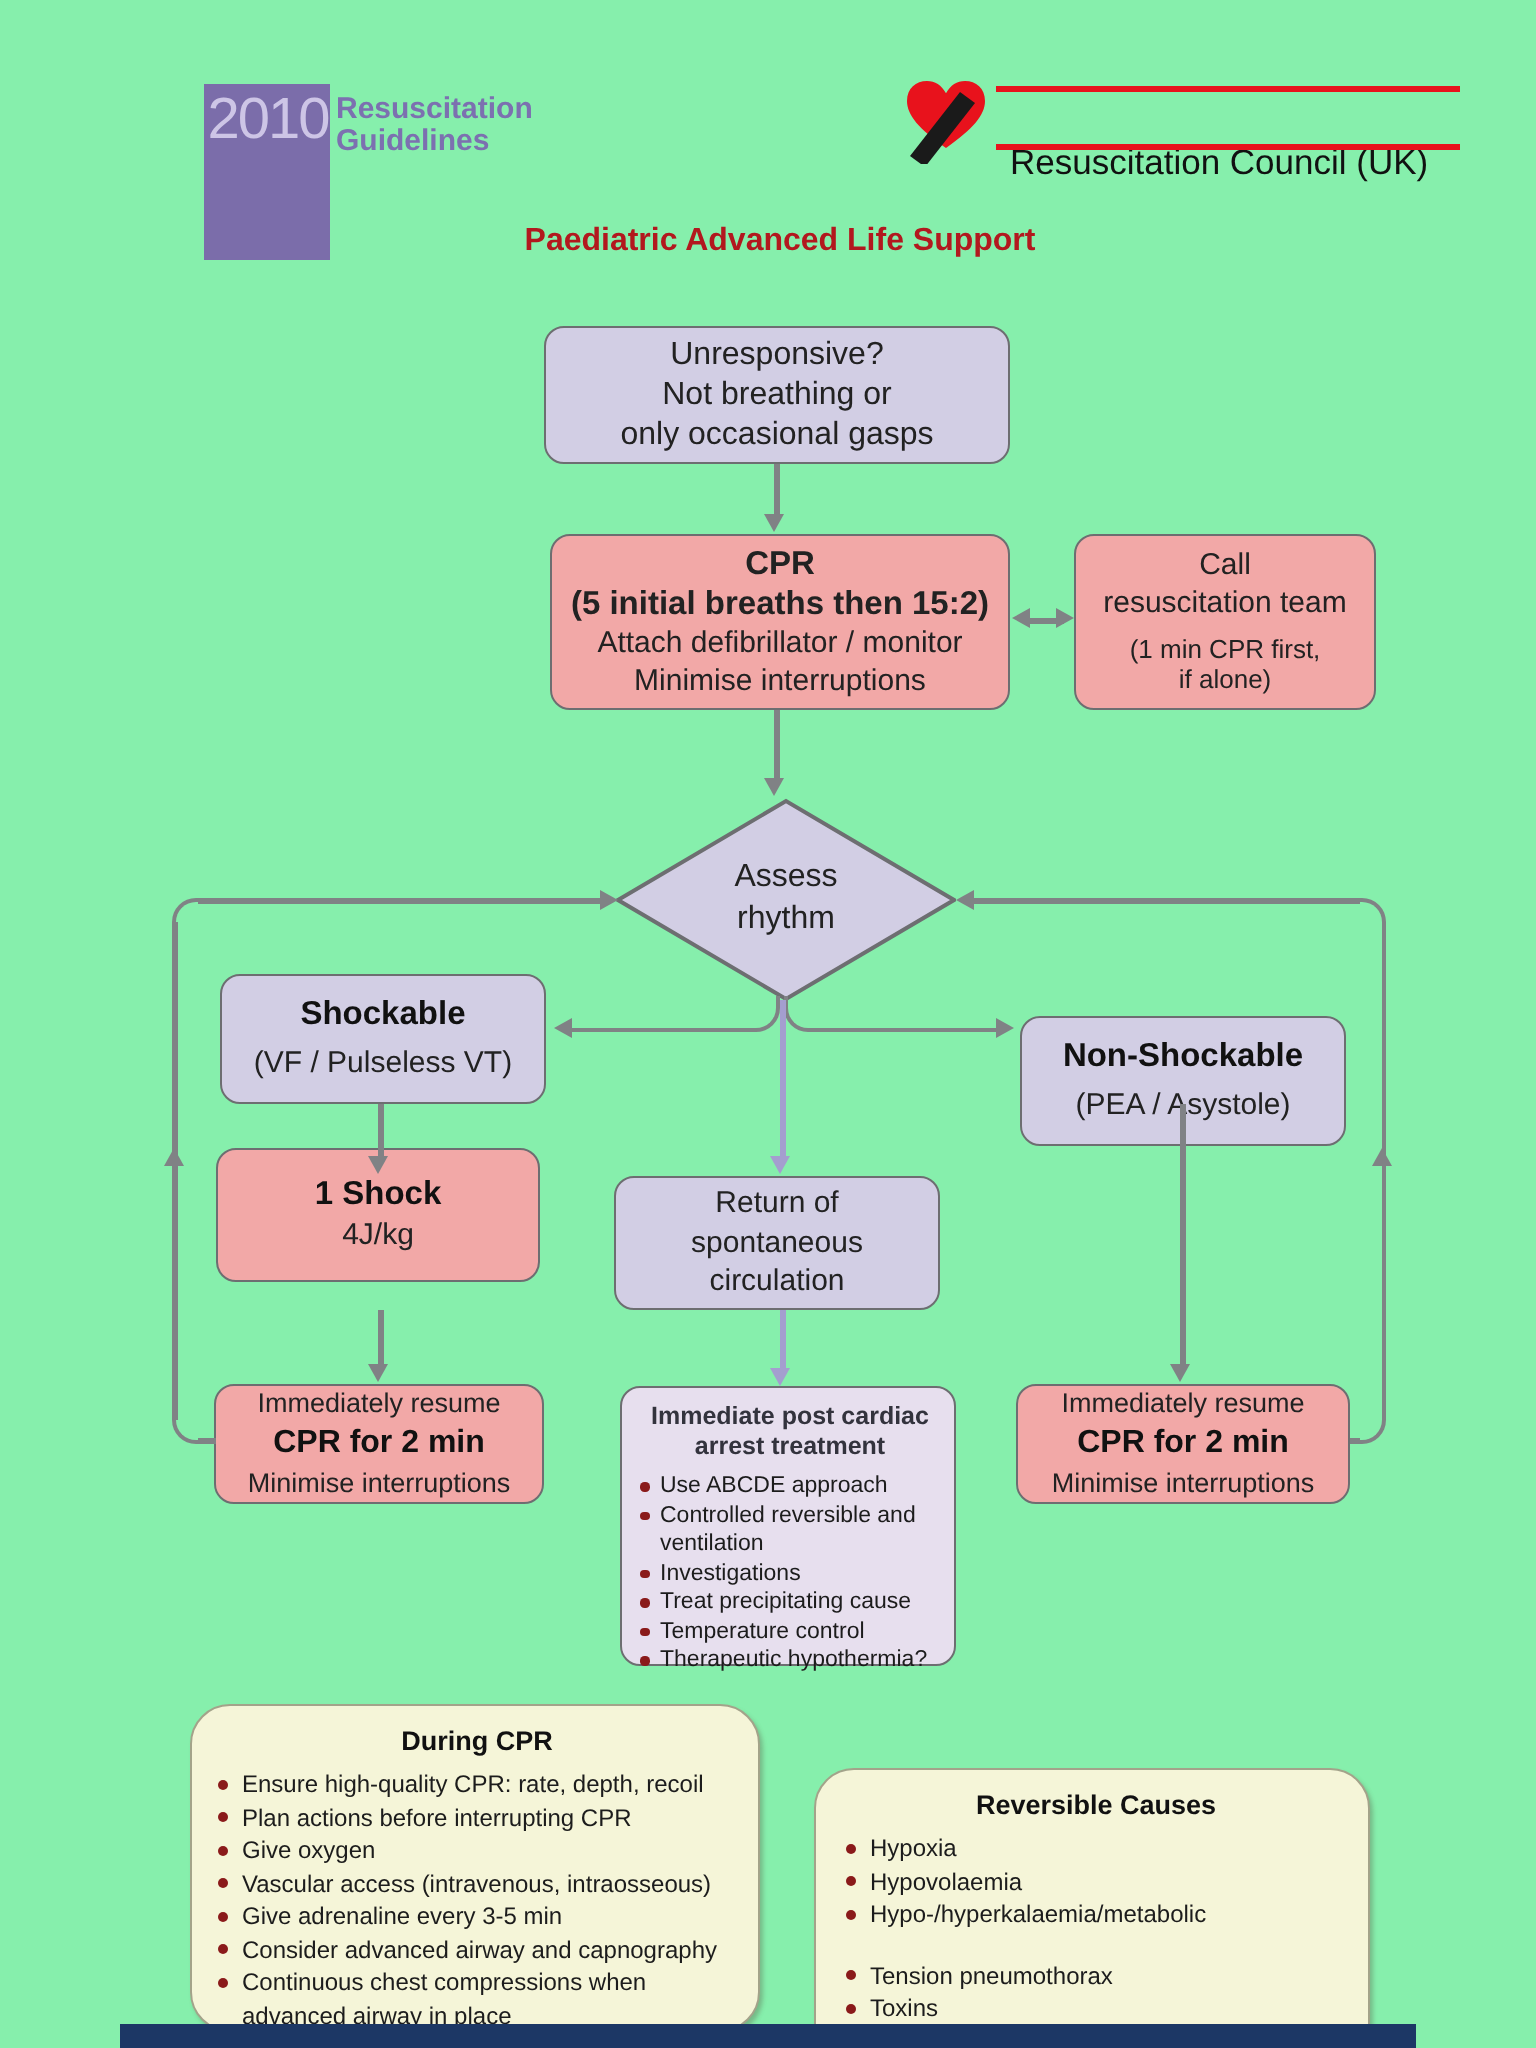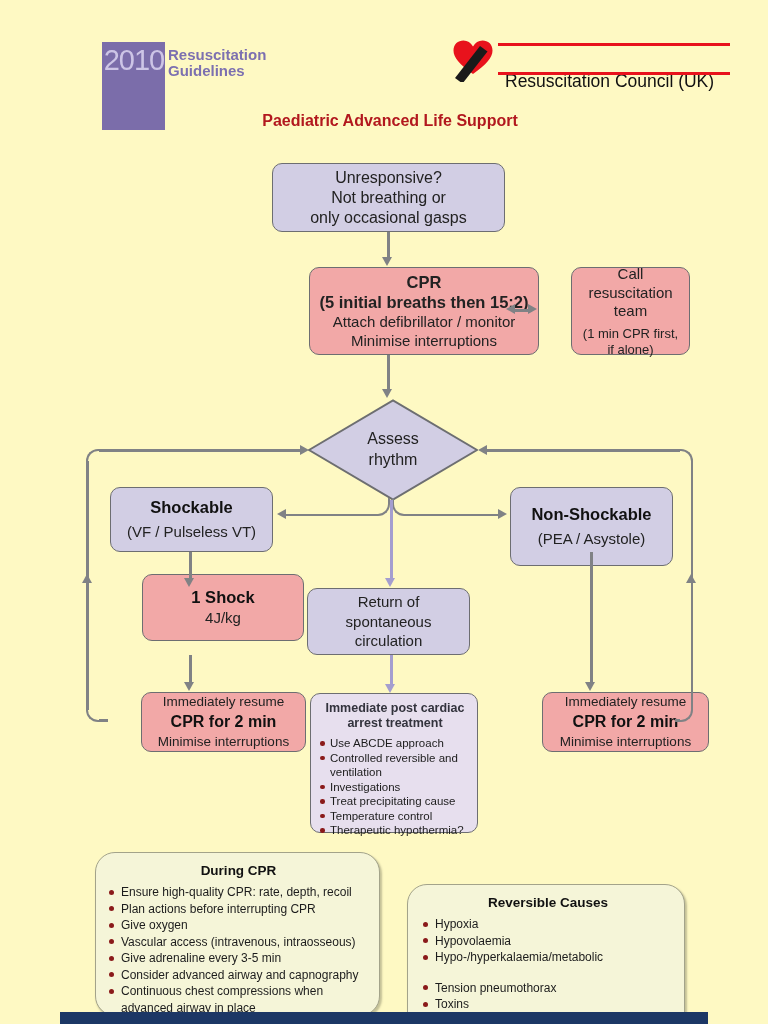--- a/index.html
+++ b/index.html
@@ -1,24 +1,24 @@
 <!DOCTYPE html>
 <html><head>
 <meta charset="utf-8">
 <style>
   html,body{margin:0;padding:0;background:#ffffff;}
-  #page{position:relative;width:768px;height:1024px;background:#fef9c3;overflow:hidden;
+  #page{position:relative;width:768px;height:1024px;background:#86efac;overflow:hidden;
         font-family:"Liberation Sans", sans-serif;color:#222;}
 
   
   .box{position:absolute;border:1.5px solid #6d6e71;border-radius:10px;
        display:flex;flex-direction:column;justify-content:center;align-items:center;
        text-align:center;box-sizing:border-box;line-height:1.25;}
   .lav{background:#d2cee4;}
-  .pink{background:#f2a8a7;margin-left:34px;}
+  .pink{background:#f2a8a7;}
   .lilac{background:#e7dfee;}
   .yellow{position:absolute;background:#f5f5d8;border:1px solid #a3a38a;border-radius:20px;
           box-sizing:border-box;box-shadow:1.5px 2px 2px rgba(90,90,70,.35);}
 
   
   .vline,.hline{position:absolute;background:#808285;}
   .vline{width:2.5px;} .hline{height:2.5px;}
   .pline{background:#a49ecf;}
   .ah{position:absolute;width:0;height:0;border:solid transparent;}
   .ah-down {border-width:9px 5.5px 0 5.5px;border-top-color:#808285;}
@@ -39,27 +39,27 @@
   #logo{position:absolute;left:450px;top:38px;width:288px;height:44px;}
   #logo-rule-top,#logo-rule-bottom{position:absolute;left:48px;width:232px;height:3px;background:#e8121c;}
   #logo-rule-top{top:5px;} #logo-rule-bottom{top:34px;}
   #logo-text{position:absolute;left:55px;top:9px;font-size:17.5px;color:#111;white-space:nowrap;margin-top:24px;}
   #heart-svg{position:absolute;left:0;top:0;}
 
   
   #node-unresponsive{left:272px;top:163px;width:233px;height:69px;font-size:16px;}
   #node-cpr{left:275px;top:267px;width:230px;height:88px;font-size:15px;}
   #node-cpr .b{font-size:16.5px;font-weight:bold;}
-  #node-call{left:537px;top:267px;width:119px;height:88px;font-size:15px;text-align:center;}
+  #node-call{left:537px;top:267px;width:151px;height:88px;font-size:15px;text-align:center;}
   #node-call .sm{font-size:13px;margin-top:5px;line-height:1.2;}
   #diamond-wrap{position:absolute;left:308px;top:399px;width:170px;height:102px;}
   #diamond-text{position:absolute;left:0;top:0;width:170px;height:102px;display:flex;flex-direction:column;
                 justify-content:center;align-items:center;font-size:16px;line-height:1.3;}
   #node-shockable{left:110px;top:487px;width:163px;height:65px;font-size:15px;}
-  #node-nonshockable{left:510px;top:487px;width:163px;height:79px;font-size:15px;}
+  #node-nonshockable{left:510px;top:508px;width:163px;height:65px;font-size:15px;}
   .node-title{font-size:16.5px;font-weight:bold;margin-bottom:5px;color:#111;}
   #node-oneshock{left:108px;top:574px;width:162px;height:67px;font-size:15px;}
   #node-rosc{left:307px;top:588px;width:163px;height:67px;font-size:15px;line-height:1.32;}
   #node-resume-left{left:107px;top:692px;width:165px;height:60px;font-size:13.5px;line-height:1.35;}
   #node-resume-right{left:508px;top:692px;width:167px;height:60px;font-size:13.5px;line-height:1.35;}
   .resume-b{font-size:16px;font-weight:bold;color:#111;}
   #node-post{left:310px;top:693px;width:168px;height:140px;justify-content:flex-start;
              padding:7px 6px 6px 8px;}
   #node-post .pt{font-size:12.5px;font-weight:bold;line-height:1.2;color:#33333d;text-align:center;width:100%;}
   #node-post ul{list-style:none;margin:5px 0 0 0;padding:0;text-align:left;width:100%;}

